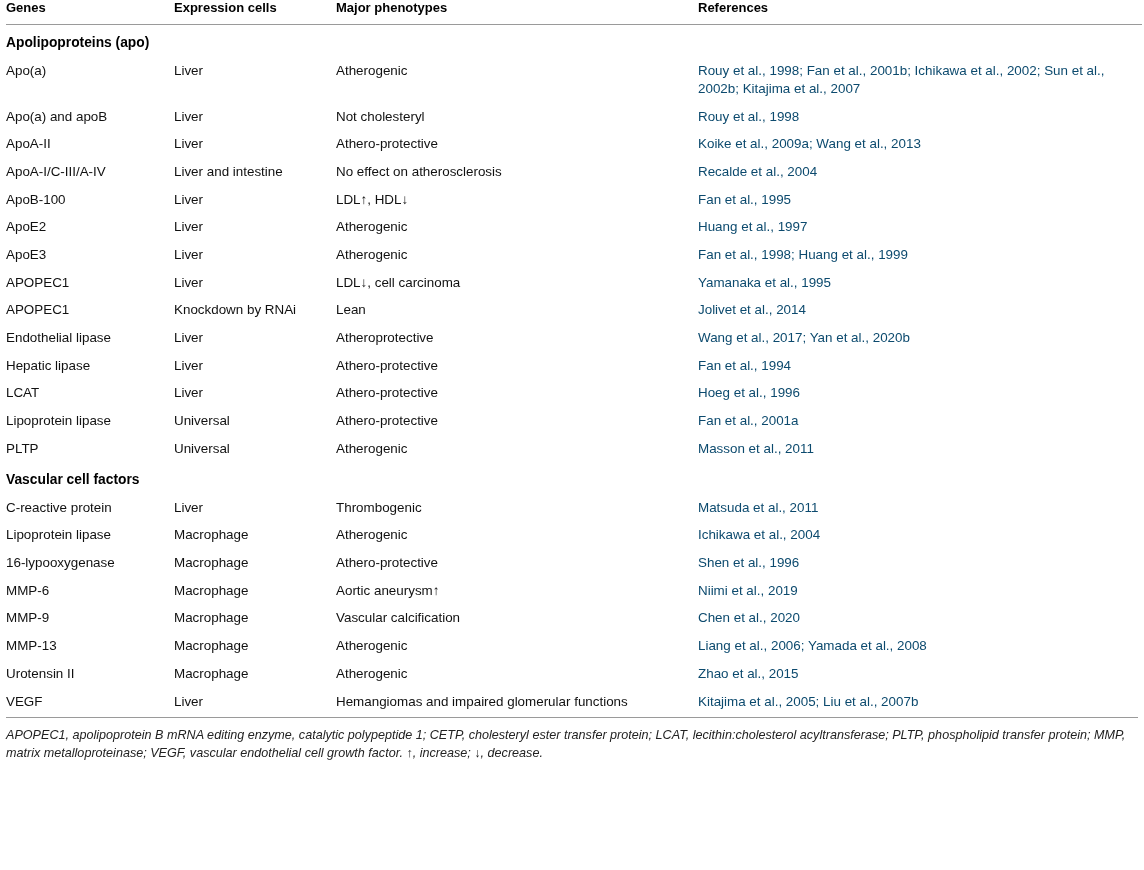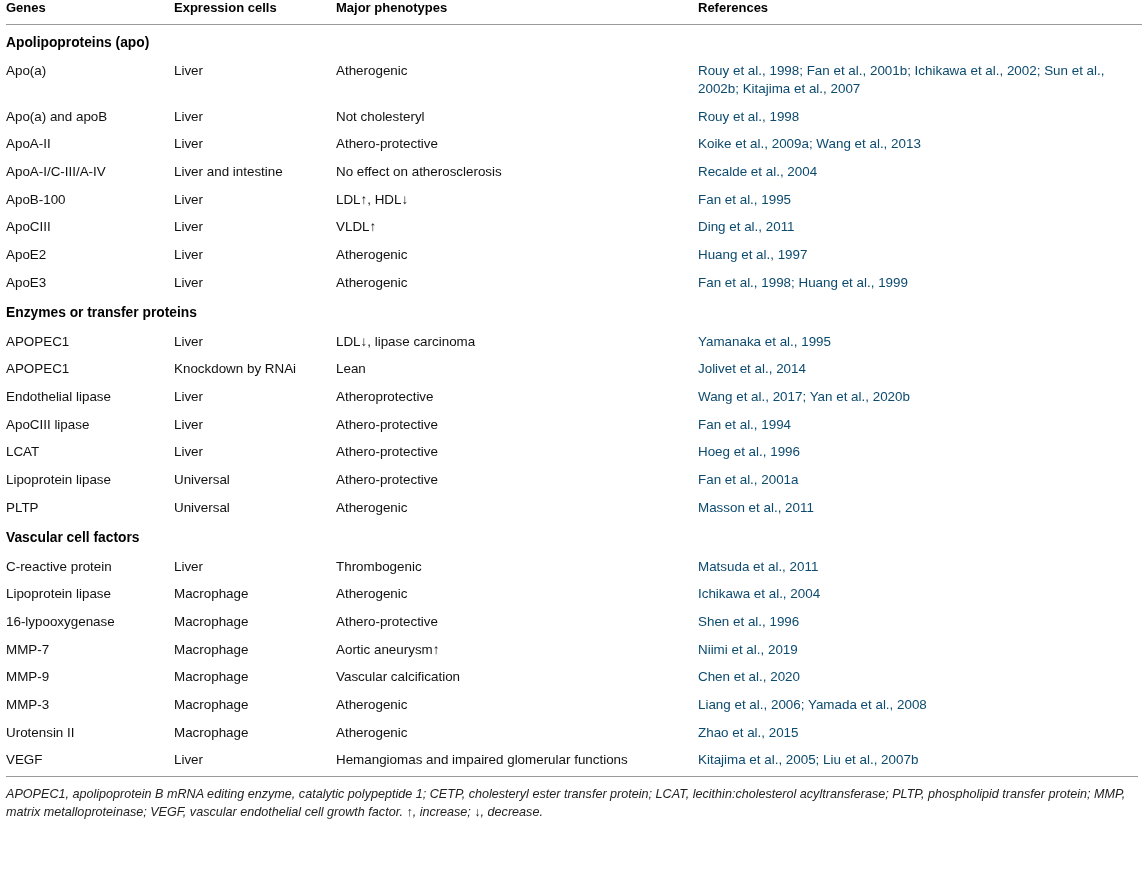--- a/index.html
+++ b/index.html
@@ -124,60 +124,51 @@
           <td>No effect on atherosclerosis</td>
           <td class="refs">Recalde et al., 2004</td>
         </tr>
         <tr>
           <td>ApoB-100</td>
           <td>Liver</td>
           <td>LDL↑, HDL↓</td>
           <td class="refs">Fan et al., 1995</td>
         </tr>
         <tr>
-          <td>ApoCIII</td>
-          <td>Liver</td>
-          <td>VLDL↑</td>
-          <td class="refs">Ding et al., 2011</td>
-        </tr>
-        <tr>
           <td>ApoE2</td>
           <td>Liver</td>
           <td>Atherogenic</td>
           <td class="refs">Huang et al., 1997</td>
         </tr>
         <tr>
           <td>ApoE3</td>
           <td>Liver</td>
           <td>Atherogenic</td>
           <td class="refs">Fan et al., 1998; Huang et al., 1999</td>
         </tr>
-        <tr class="section">
-          <td colspan="4">Enzymes or transfer proteins</td>
-        </tr>
         <tr>
           <td>APOPEC1</td>
           <td>Liver</td>
-          <td>LDL↓, lipase carcinoma</td>
+          <td>LDL↓, cell carcinoma</td>
           <td class="refs">Yamanaka et al., 1995</td>
         </tr>
         <tr>
           <td>APOPEC1</td>
           <td>Knockdown by RNAi</td>
           <td>Lean</td>
           <td class="refs">Jolivet et al., 2014</td>
         </tr>
         <tr>
           <td>Endothelial lipase</td>
           <td>Liver</td>
           <td>Atheroprotective</td>
           <td class="refs">Wang et al., 2017; Yan et al., 2020b</td>
         </tr>
         <tr>
-          <td>ApoCIII lipase</td>
+          <td>Hepatic lipase</td>
           <td>Liver</td>
           <td>Athero-protective</td>
           <td class="refs">Fan et al., 1994</td>
         </tr>
         <tr>
           <td>LCAT</td>
           <td>Liver</td>
           <td>Athero-protective</td>
           <td class="refs">Hoeg et al., 1996</td>
         </tr>
@@ -208,33 +199,33 @@
           <td>Atherogenic</td>
           <td class="refs">Ichikawa et al., 2004</td>
         </tr>
         <tr>
           <td>16-lypooxygenase</td>
           <td>Macrophage</td>
           <td>Athero-protective</td>
           <td class="refs">Shen et al., 1996</td>
         </tr>
         <tr>
-          <td>MMP-7</td>
+          <td>MMP-6</td>
           <td>Macrophage</td>
           <td>Aortic aneurysm↑</td>
           <td class="refs">Niimi et al., 2019</td>
         </tr>
         <tr>
           <td>MMP-9</td>
           <td>Macrophage</td>
           <td>Vascular calcification</td>
           <td class="refs">Chen et al., 2020</td>
         </tr>
         <tr>
-          <td>MMP-3</td>
+          <td>MMP-13</td>
           <td>Macrophage</td>
           <td>Atherogenic</td>
           <td class="refs">Liang et al., 2006; Yamada et al., 2008</td>
         </tr>
         <tr>
           <td>Urotensin II</td>
           <td>Macrophage</td>
           <td>Atherogenic</td>
           <td class="refs">Zhao et al., 2015</td>
         </tr>

